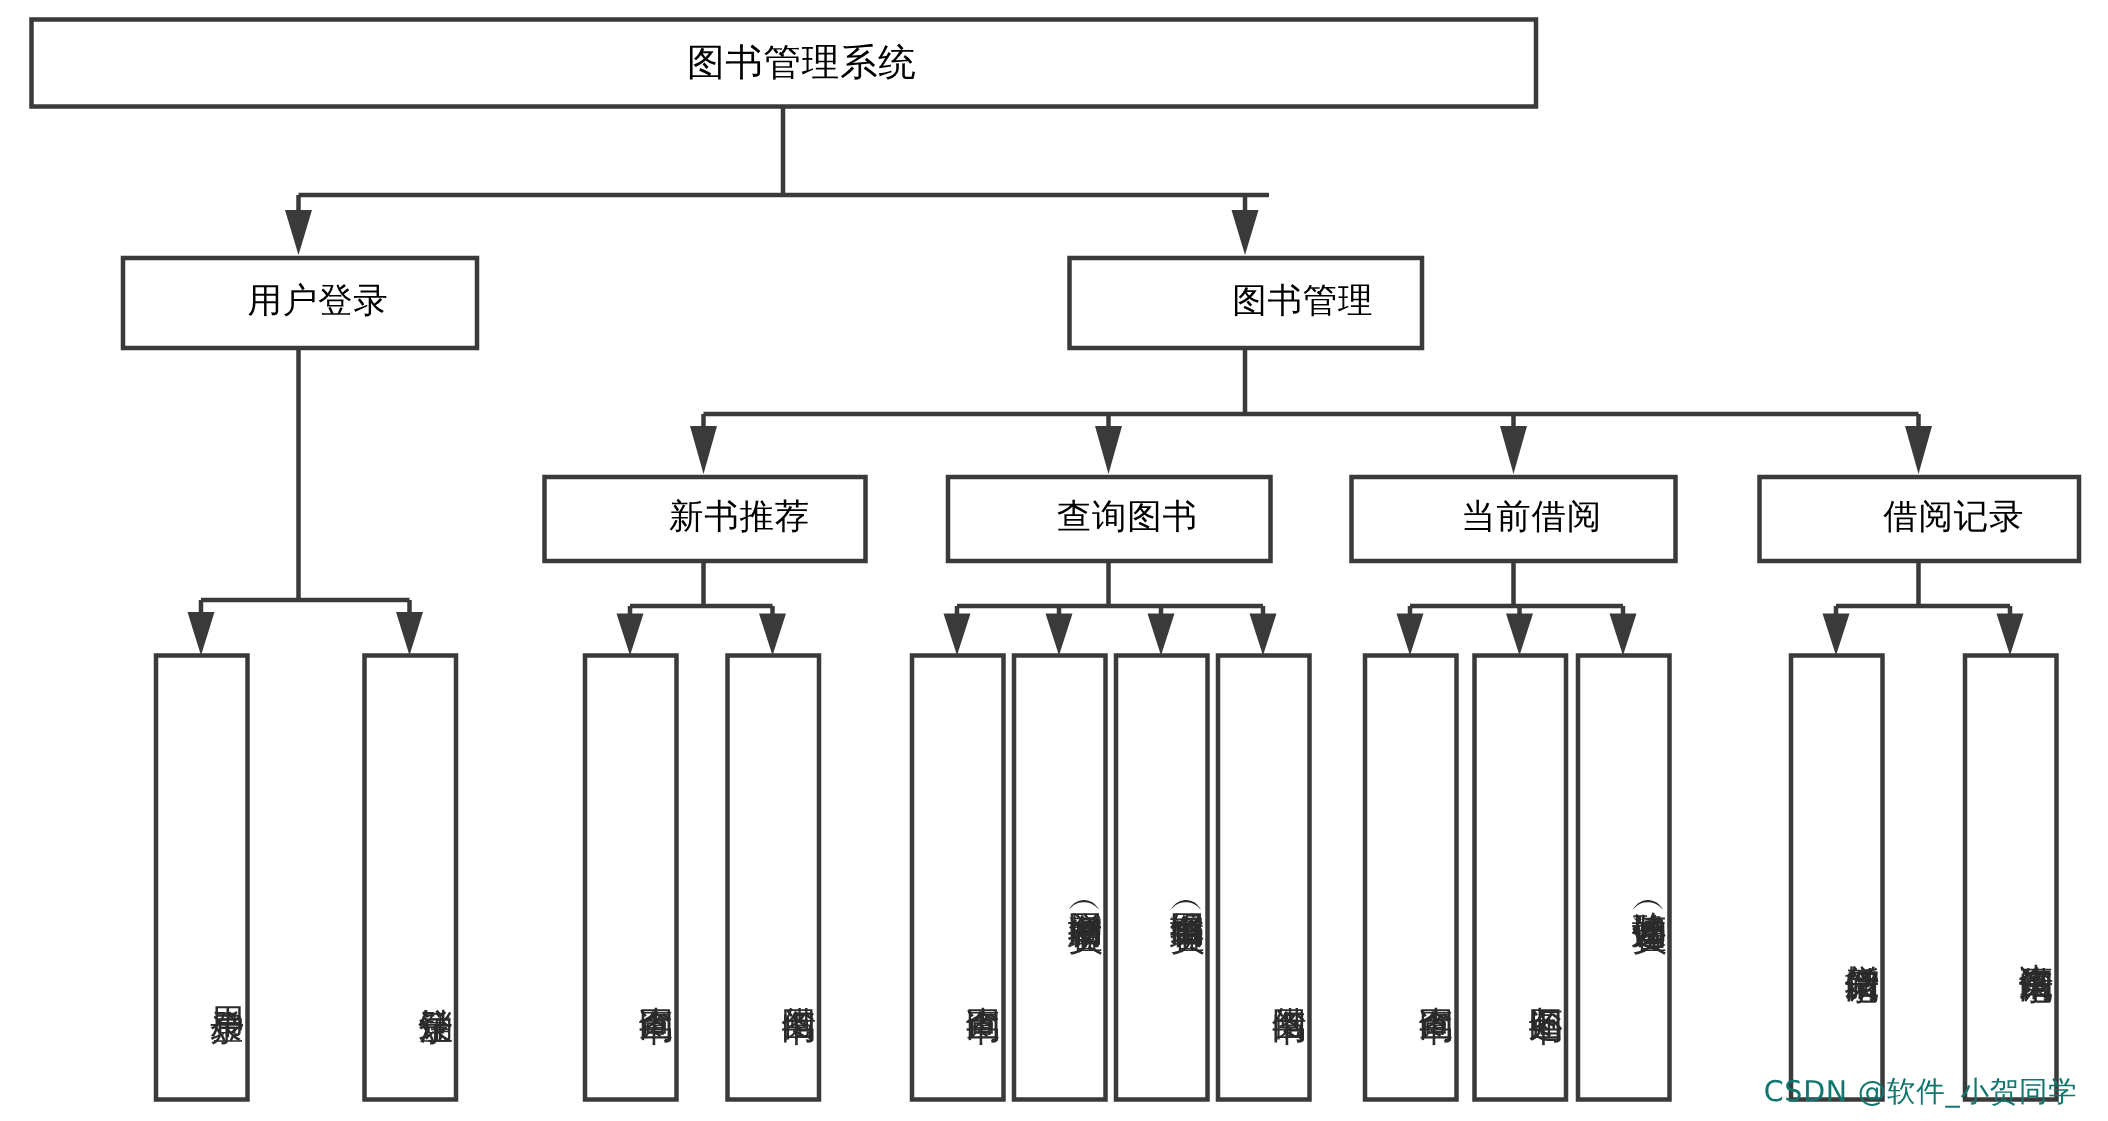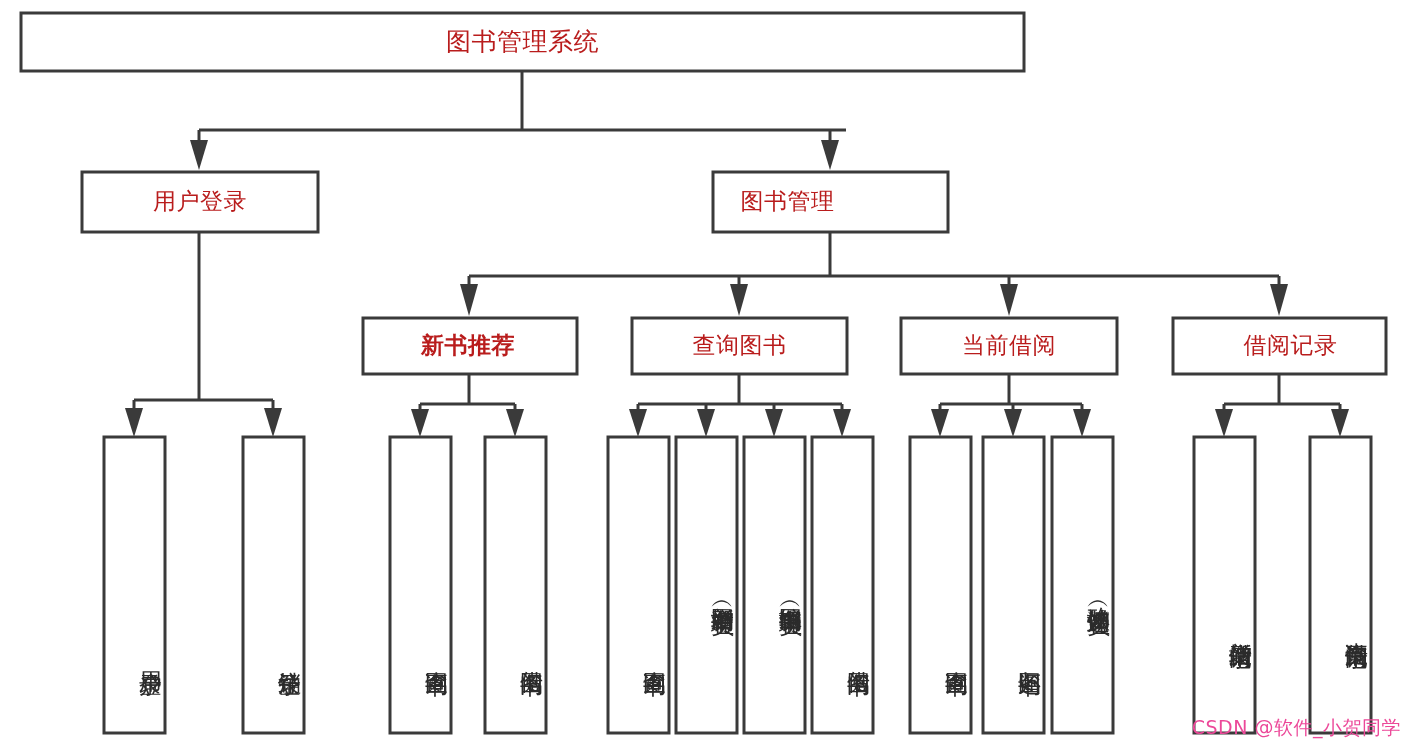--- a/index.html
+++ b/index.html
@@ -36,49 +36,50 @@
   }
   .arrow-head {
     fill: #3a3a3a;
     stroke: none;
   }
   .node-label-h {
     position: absolute;
     display: flex;
     align-items: center;
     justify-content: center;
-    color: #b91c1c;
+    color: #000000;
     font-size: 23px;
     line-height: 1.2;
     letter-spacing: 0.5px;
     white-space: nowrap;
     pointer-events: none;
+    padding-left: 12px;
   }
   .node-label-v {
     position: absolute;
     display: flex;
     align-items: flex-start;
     justify-content: center;
     writing-mode: vertical-rl;
     text-orientation: upright;
     color: #2b2b2b;
     font-size: 23px;
     line-height: 1.25;
     letter-spacing: 1px;
     pointer-events: none;
   }
   .title-label {
     font-size: 25px;
   }
   .watermark {
     position: absolute;
-    right: 4px;
+    right: 20px;
     bottom: 6px;
     font-size: 19px;
-    color: #ec4899;
+    color: #0f766e;
     letter-spacing: 0.5px;
     white-space: nowrap;
     pointer-events: none;
   }
 </style>
 </head>
 <body>
 
 <div id="diagram-root">
 
@@ -168,23 +169,23 @@
     <rect class="node-box" x="983" y="437" width="61" height="296"></rect>
     <rect class="node-box" x="1052" y="437" width="61" height="296"></rect>
 
     <rect class="node-box" x="1194" y="437" width="61" height="296"></rect>
     <rect class="node-box" x="1310" y="437" width="61" height="296"></rect>
   </svg>
 
   <div class="node-label-h title-label" style="left:21px; top:13px; width:1003px; height:58px;">图书管理系统</div>
 
   <div class="node-label-h" style="left:82px; top:172px; width:236px; height:60px;">用户登录</div>
-  <div class="node-label-h" style="left:678px; top:172px; width:219px; height:60px;text-align:right;">图书管理</div>
-
-  <div class="node-label-h" style="left:363px; top:318px; width:210px; height:56px;font-weight:bold;">新书推荐</div>
+  <div class="node-label-h" style="left:747px; top:172px; width:219px; height:60px;text-align:right;">图书管理</div>
+
+  <div class="node-label-h" style="left:376px; top:318px; width:210px; height:56px;">新书推荐</div>
   <div class="node-label-h" style="left:632px; top:318px; width:215px; height:56px;">查询图书</div>
   <div class="node-label-h" style="left:901px; top:318px; width:216px; height:56px;border-radius:13px;">当前借阅</div>
   <div class="node-label-h" style="left:1173px; top:318px; width:235px; height:56px;">借阅记录</div>
 
   <div class="node-label-v" style="left:104px; top:437px; width:61px; height:296px; padding-top:70px;">用户登录</div>
   <div class="node-label-v" style="left:243px; top:437px; width:61px; height:296px; padding-top:70px;">注销登录</div>
 
   <div class="node-label-v" style="left:390px; top:437px; width:61px; height:296px; padding-top:70px;">查询图书</div>
   <div class="node-label-v" style="left:485px; top:437px; width:61px; height:296px; padding-top:70px;">借阅图书</div>
 

